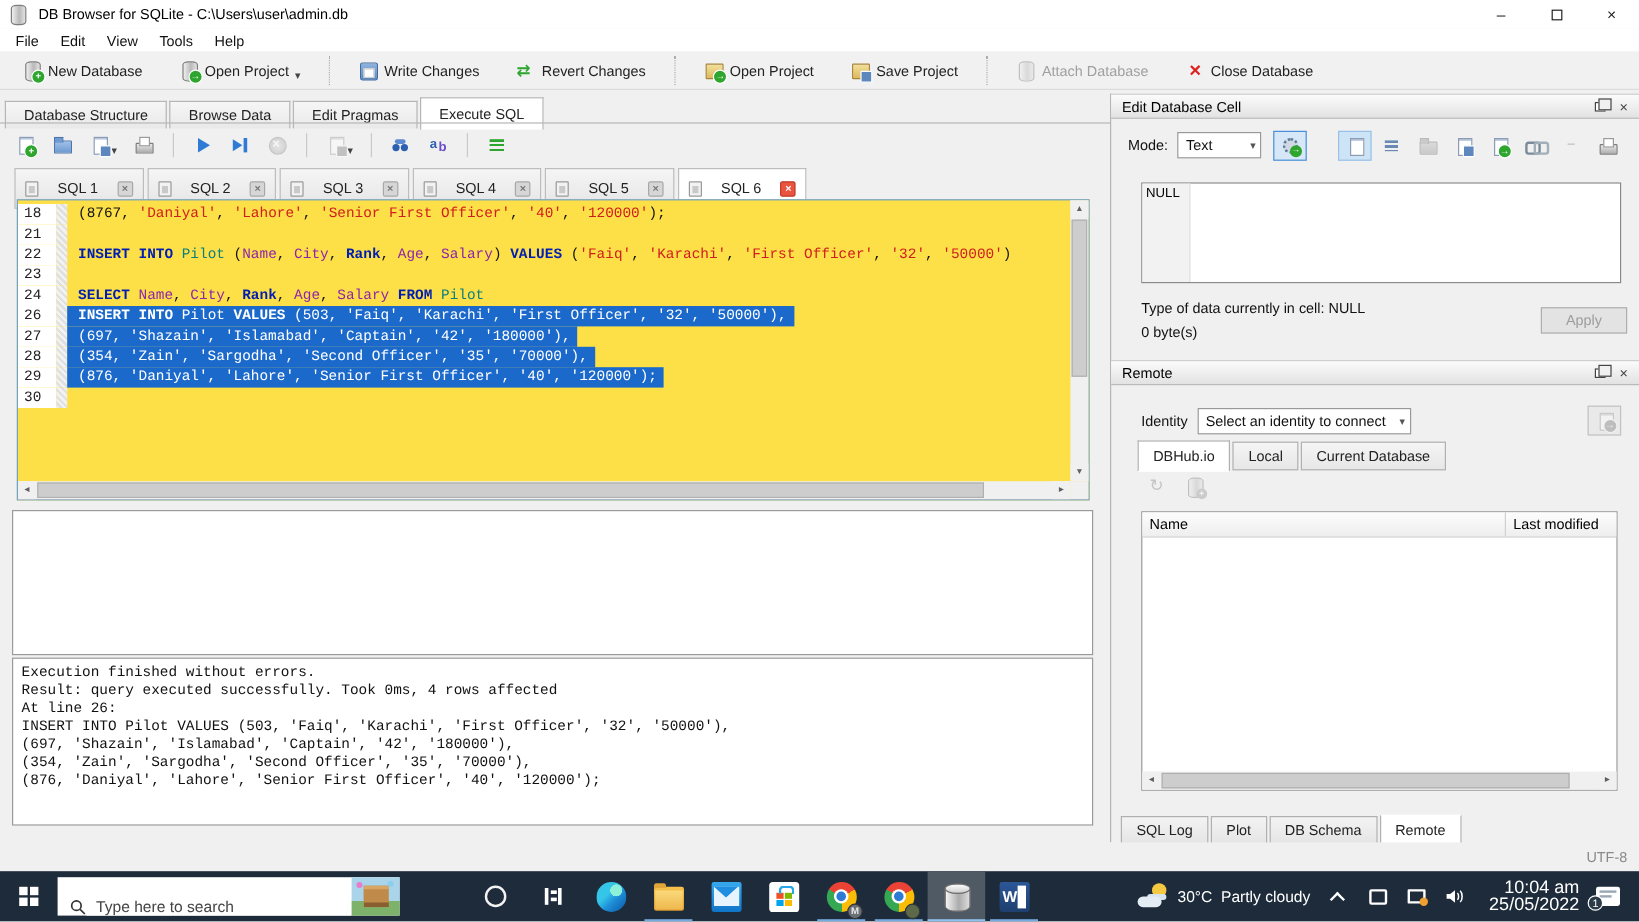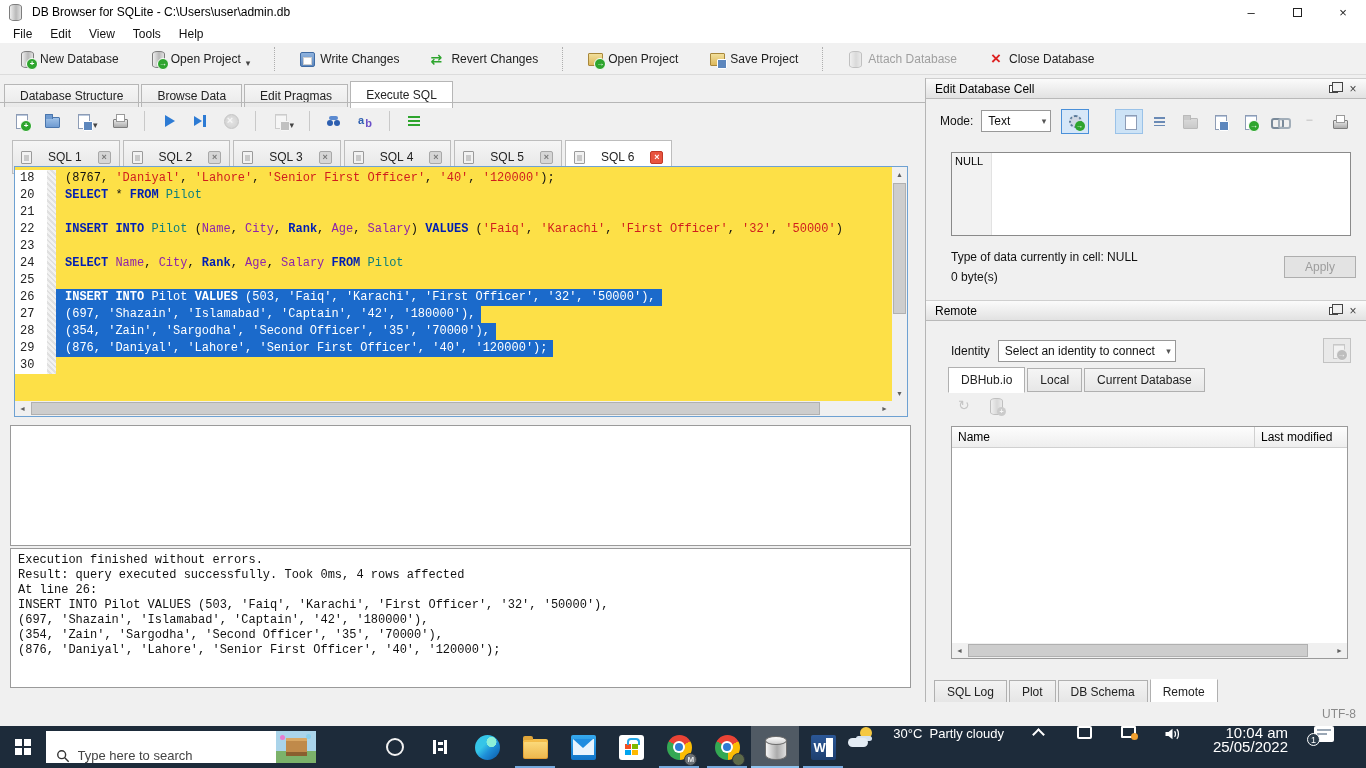--- a/index.html
+++ b/index.html
@@ -133,21 +133,21 @@
 .tk-chrome::before{content:"";position:absolute;left:6.5px;top:6.5px;width:12px;height:12px;border-radius:50%;background:#fff}
 .tk-chrome::after{content:"";position:absolute;left:8.5px;top:8.5px;width:8px;height:8px;border-radius:50%;background:#2d7bd4}
 .tk-badge{position:absolute;right:6px;bottom:2px;width:13px;height:13px;border-radius:50%;background:#6a7076;border:1px solid #30353a;color:#e8e8e8;font:bold 8px/11px "Liberation Sans",sans-serif;text-align:center;z-index:2}
 .tk-badge.p2{background:#5d6a49}
 .tk-db::before{content:"";position:absolute;left:2px;top:2px;width:20px;height:21px;border:1px solid #6e6e6e;border-radius:10px/5px;background:linear-gradient(90deg,#f5f5f5,#ababab 55%,#dedede)}
 .tk-db::after{content:"";position:absolute;left:2px;top:1px;width:20px;height:7px;border:1px solid #6e6e6e;border-radius:50%;background:linear-gradient(#fdfdfd,#cfcfcf)}
 .tk-word{background:linear-gradient(#2b5797,#1e3f6f);border-radius:2px}
 .tk-word::before{content:"";position:absolute;right:3px;top:3px;width:7px;height:19px;background:#fff}
 .tk-word::after{content:"W";position:absolute;left:2px;top:0;width:14px;text-align:center;line-height:25px;color:#fff;font:bold 13px/25px "Liberation Sans",sans-serif}
 
-.trayzone{margin-left:auto;display:flex;align-items:flex-start;gap:12px;padding-right:20px}
+.trayzone{margin-left:auto;display:flex;align-items:center;gap:0;padding-right:4px}
 .wx{position:relative;width:28px;height:24px;margin-right:6px}
 .wx::before{content:"";position:absolute;right:3px;top:1px;width:12px;height:12px;border-radius:50%;background:#f5c842}
 .wx::after{content:"";position:absolute;left:1px;bottom:3px;width:20px;height:9px;border-radius:8px;background:#e4ecf4;box-shadow:6px -4px 0 -2px #d6e2ee}
 .wxtext{font-size:13px;white-space:nowrap;margin-right:14px}
 .chev{width:9px;height:9px;border-left:2px solid #fff;border-top:2px solid #fff;transform:rotate(45deg);margin:4px 14px 0 4px}
 .tray-ic{width:26px;display:flex;align-items:center;justify-content:center;margin:0 3px;position:relative}
 .tab-glyph{width:15px;height:13px;border:2px solid #fff;border-radius:2px}
 .disp-glyph{width:15px;height:12px;border:2px solid #fff;border-radius:1px;position:relative}
 .disp-glyph::after{content:"";position:absolute;right:-4px;bottom:-4px;width:7px;height:7px;border-radius:50%;background:#f0a030}
 .clock{text-align:right;font-size:15px;line-height:14px;margin:0 10px 0 12px;white-space:nowrap}
@@ -333,26 +333,24 @@
     <div class="stab active">
       <span class="doc-ic"></span>
       <span>SQL 6</span>
       <span class="closebox">×</span>
     </div>
   </div>
 
 <div class="abs" id="editor">
   <div id="edlines">
       <div class="ed-line"><span class="ln">18</span><span class="hatch"></span><span class="code"><span class="tk-pl">(8767, </span><span class="tk-st">'Daniyal'</span><span class="tk-pl">, </span><span class="tk-st">'Lahore'</span><span class="tk-pl">, </span><span class="tk-st">'Senior First Officer'</span><span class="tk-pl">, </span><span class="tk-st">'40'</span><span class="tk-pl">, </span><span class="tk-st">'120000'</span><span class="tk-pl">);</span></span></div>
-      <div class="ed-line"><span class="ln">20</span><span class="hatch"></span><span class="code"><span class="tk-kw">SELECT</span><span class="tk-pl"> * </span><span class="tk-kw">FROM</span><span class="tk-pl"> </span><span class="tk-tb">Pilot</span></span></div>
       <div class="ed-line"><span class="ln">21</span><span class="hatch"></span><span class="code"></span></div>
       <div class="ed-line"><span class="ln">22</span><span class="hatch"></span><span class="code"><span class="tk-kw">INSERT</span><span class="tk-pl"> </span><span class="tk-kw">INTO</span><span class="tk-pl"> </span><span class="tk-tb">Pilot</span><span class="tk-pl"> (</span><span class="tk-id">Name</span><span class="tk-pl">, </span><span class="tk-id">City</span><span class="tk-pl">, </span><span class="tk-kw">Rank</span><span class="tk-pl">, </span><span class="tk-id">Age</span><span class="tk-pl">, </span><span class="tk-id">Salary</span><span class="tk-pl">) </span><span class="tk-kw">VALUES</span><span class="tk-pl"> (</span><span class="tk-st">'Faiq'</span><span class="tk-pl">, </span><span class="tk-st">'Karachi'</span><span class="tk-pl">, </span><span class="tk-st">'First Officer'</span><span class="tk-pl">, </span><span class="tk-st">'32'</span><span class="tk-pl">, </span><span class="tk-st">'50000'</span><span class="tk-pl">)</span></span></div>
       <div class="ed-line"><span class="ln">23</span><span class="hatch"></span><span class="code"></span></div>
       <div class="ed-line"><span class="ln">24</span><span class="hatch"></span><span class="code"><span class="tk-kw">SELECT</span><span class="tk-pl"> </span><span class="tk-id">Name</span><span class="tk-pl">, </span><span class="tk-id">City</span><span class="tk-pl">, </span><span class="tk-kw">Rank</span><span class="tk-pl">, </span><span class="tk-id">Age</span><span class="tk-pl">, </span><span class="tk-id">Salary</span><span class="tk-pl"> </span><span class="tk-kw">FROM</span><span class="tk-pl"> </span><span class="tk-tb">Pilot</span></span></div>
-      <div class="ed-line"><span class="ln">25</span><span class="hatch"></span><span class="code"></span></div>
       <div class="ed-line sel"><span class="ln">26</span><span class="hatch"></span><span class="code"><span class="tk-kw">INSERT</span><span class="tk-pl"> </span><span class="tk-kw">INTO</span><span class="tk-pl"> </span><span class="tk-tb">Pilot</span><span class="tk-pl"> </span><span class="tk-kw">VALUES</span><span class="tk-pl"> (503, 'Faiq', 'Karachi', 'First Officer', '32', '50000'),</span></span></div>
       <div class="ed-line sel"><span class="ln">27</span><span class="hatch"></span><span class="code"><span class="tk-pl">(697, 'Shazain', 'Islamabad', 'Captain', '42', '180000'),</span></span></div>
       <div class="ed-line sel"><span class="ln">28</span><span class="hatch"></span><span class="code"><span class="tk-pl">(354, 'Zain', 'Sargodha', 'Second Officer', '35', '70000'),</span></span></div>
       <div class="ed-line sel"><span class="ln">29</span><span class="hatch"></span><span class="code"><span class="tk-pl">(876, 'Daniyal', 'Lahore', 'Senior First Officer', '40', '120000');</span></span></div>
       <div class="ed-line"><span class="ln">30</span><span class="hatch"></span><span class="code"></span></div>
     </div>
   <div class="vsb">
     <div class="sb-arrow up">▲</div>
     <div class="vthumb"></div>
     <div class="sb-arrow dn">▼</div>

